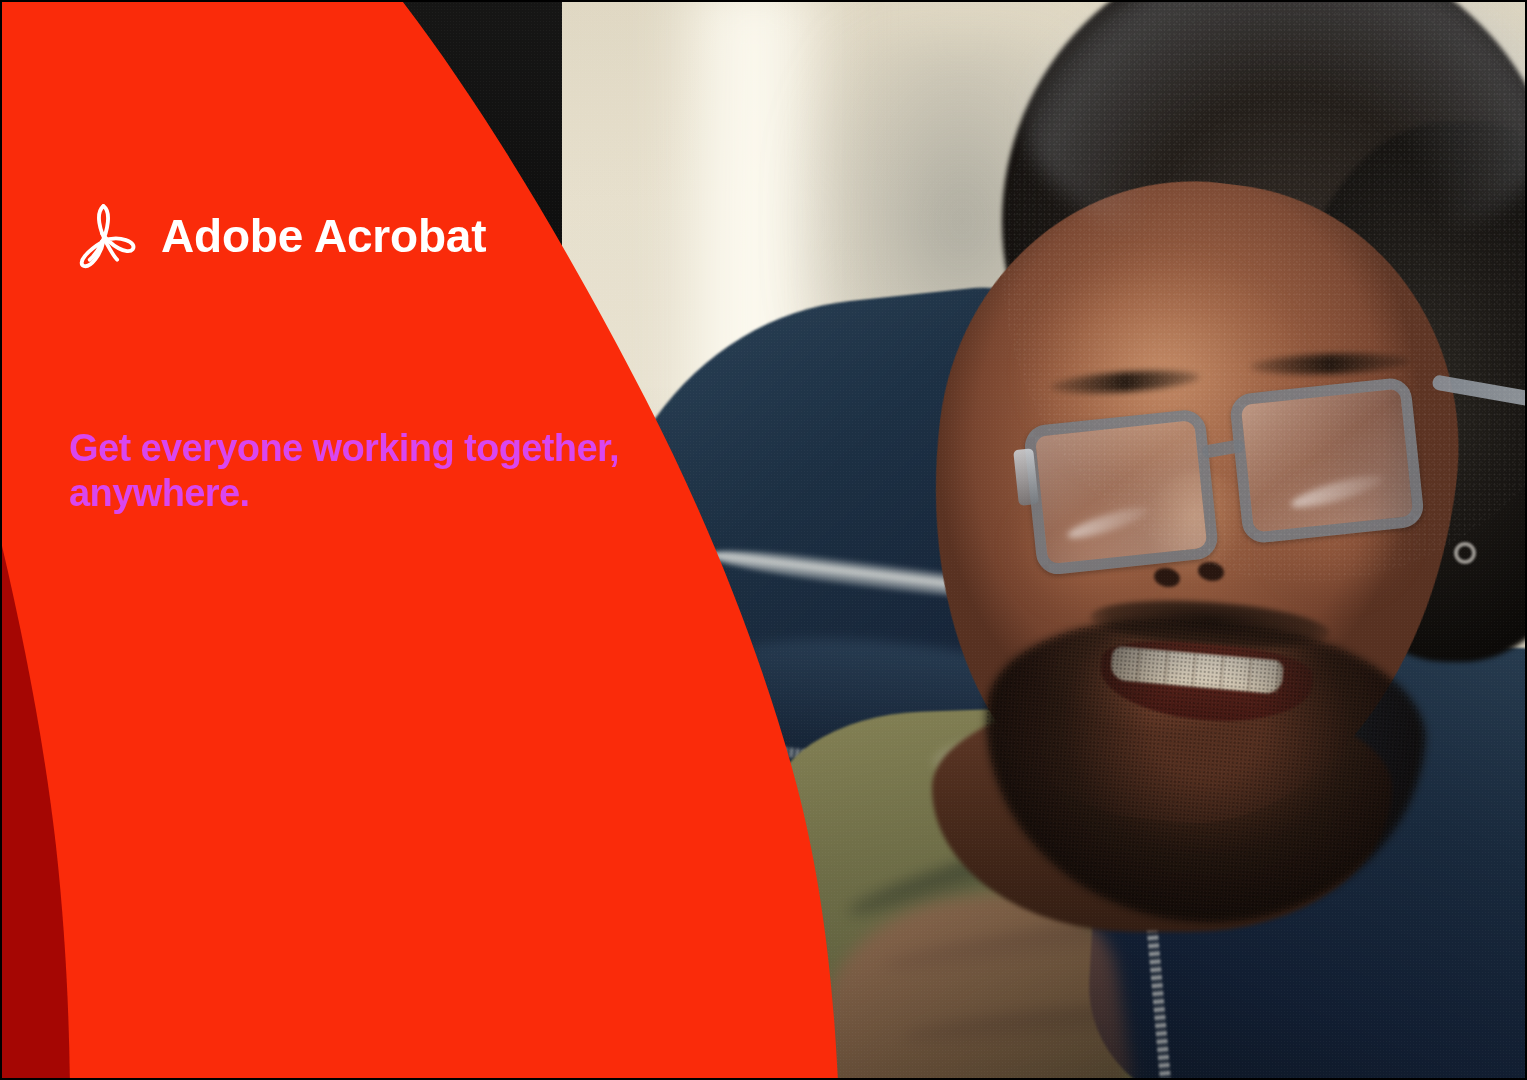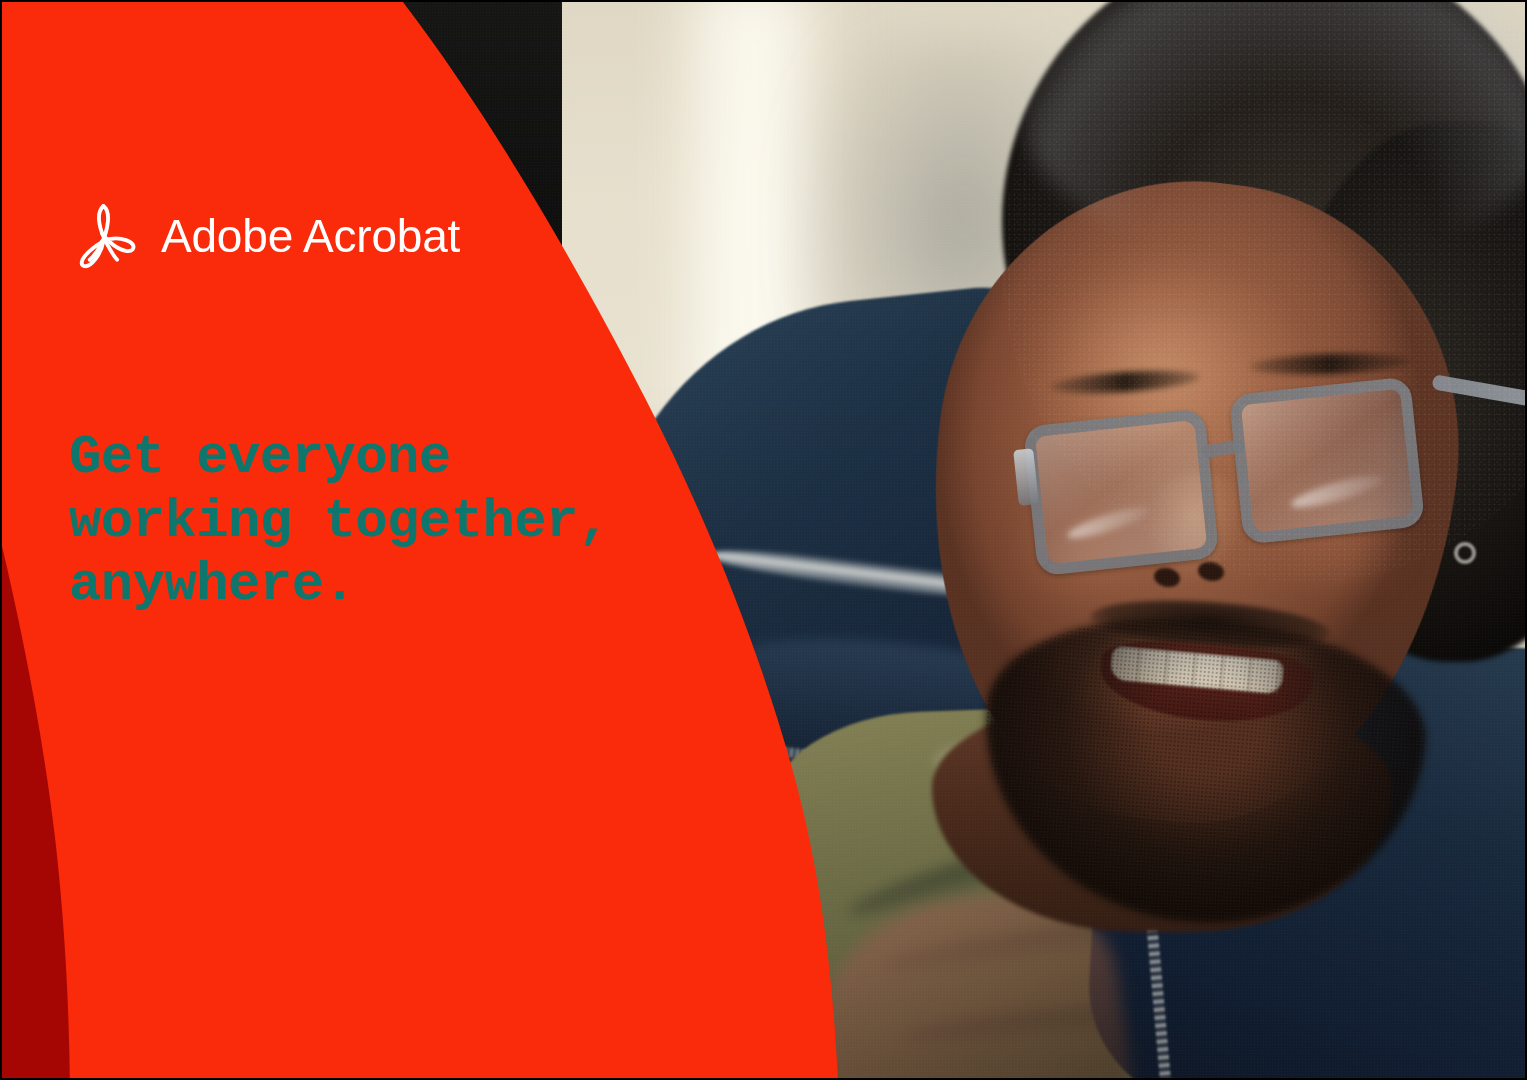--- a/index.html
+++ b/index.html
@@ -385,37 +385,37 @@
     position:absolute;
     left:67px; top:196px;
     display:flex;
     align-items:center;
     gap:18px;
   }
   #acrobat-mark { width:74px; height:76px; display:block; }
   #brand-name {
     color:#ffffff;
     font-size:46px;
-    font-weight:400;
+    font-weight:700;
     letter-spacing:-0.2px;
     line-height:1;
     white-space:nowrap;
     font-family:"Liberation Sans", sans-serif;
   }
 
   #headline {
     position:absolute;
     left:67px; top:424px;
     width:620px;
-    color:#0f766e;
-    font-size:54px;
+    color:#d946ef;
+    font-size:38px;
     font-weight:700;
     line-height:1.18;
     letter-spacing:-0.6px;
-    font-family:Liberation Mono, monospace;
+    font-family:Liberation Sans, sans-serif;
   }
 
   #subcopy {
     position:absolute;
     left:67px; top:582px;
     width:580px;
     color:#ffffff;
     font-size:27px;
     font-weight:400;
     line-height:1.35;

